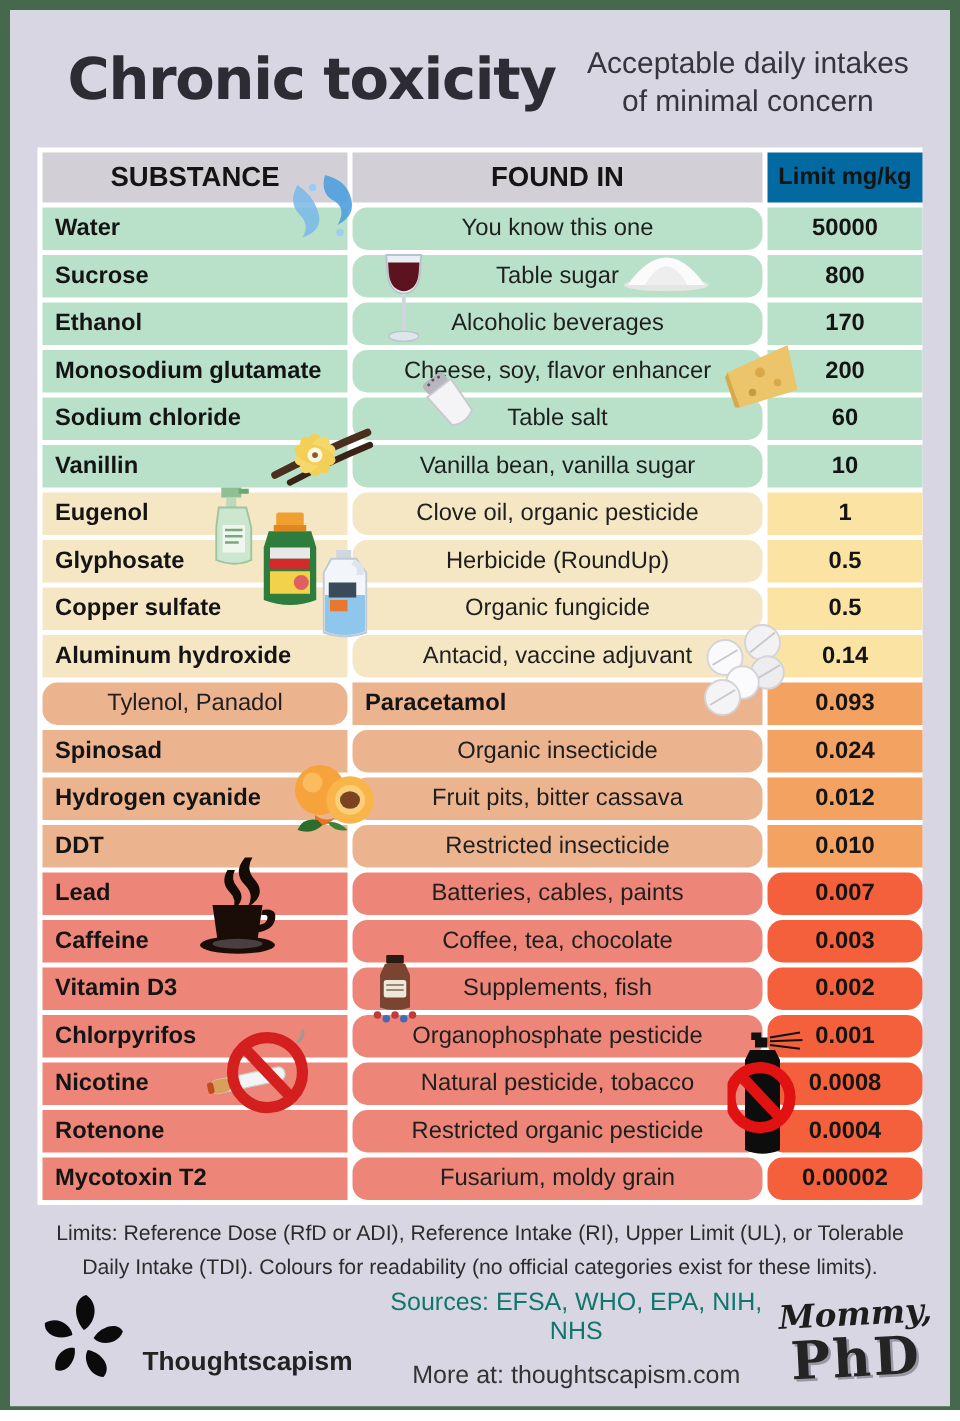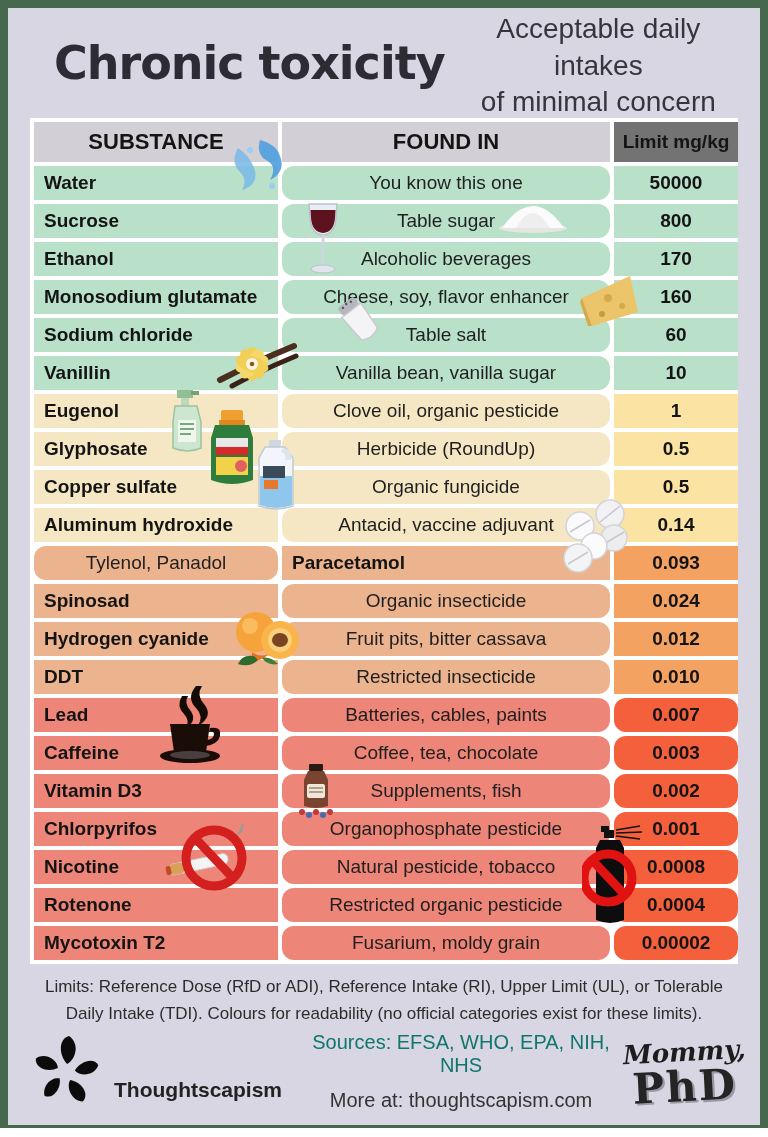--- a/index.html
+++ b/index.html
@@ -5,30 +5,30 @@
   * { margin:0; padding:0; box-sizing:border-box; }
   html,body { width:768px; }
   body { font-family:"Liberation Sans", sans-serif; }
   .frame { width:768px; height:1128px; background:#46684c; padding:8px 8px 12px 8px; }
   .page  { width:752px; height:1117px; background:#d9d6e3; position:relative; overflow:hidden; }
 
   
   .hdr { height:110px; display:flex; align-items:center; }
   .title { font-family:"DejaVu Sans", sans-serif; font-weight:800; font-size:46px;
            letter-spacing:-1px; color:#2d2c34; margin-left:46px; }
-  .subtitle { flex:1; text-align:center; font-size:28px; color:#36353d; line-height:1.3;
+  .subtitle { flex:1; text-align:center; font-size:24px; color:#36353d; line-height:1.3;
               margin:6px 18px 0 10px; font-family:"Liberation Sans", sans-serif; }
 
   
   .table-wrap { position:relative; margin-left:22px; width:708px; }
   .grid { background:#ffffff; padding:4px; display:grid;
           grid-template-columns:244px 328px 124px; grid-template-rows:40px; grid-auto-rows:34px; gap:4px; }
   .cell { display:flex; align-items:center; font-size:19px; color:#141414; }
   .hcell { justify-content:center; font-weight:700; font-size:22px; background:#d2d0d6; }
-  .hcell.hlim { font-size:19px; background:#737373; }
+  .hcell.hlim { font-size:19px; background:#0369a1; }
   .sub { font-weight:700; padding-left:10px; }
   .fin { justify-content:center; color:#1f1f1f;border-radius:12px; }
   .lim { justify-content:center; font-weight:700; }
   .b-green  { background:#b9e1c9; } .b-green-lim  { background:#b9e1c9; }
   .b-yellow { background:#f6e7c4; } .b-yellow-lim { background:#fbe3a3; }
   .b-orange { background:#ecb38f; } .b-orange-lim { background:#f3a262; }
   .b-red    { background:#ed8578; } .b-red-lim    { background:#f4603c;border-radius:12px; }
 
   .icon { position:absolute; z-index:5; pointer-events:none; }
 
@@ -72,21 +72,21 @@
           <div class="cell fin b-green">You know this one</div>
           <div class="cell lim b-green-lim">50000</div>
           <div class="cell sub b-green">Sucrose</div>
           <div class="cell fin b-green">Table sugar</div>
           <div class="cell lim b-green-lim">800</div>
           <div class="cell sub b-green">Ethanol</div>
           <div class="cell fin b-green">Alcoholic beverages</div>
           <div class="cell lim b-green-lim">170</div>
           <div class="cell sub b-green">Monosodium glutamate</div>
           <div class="cell fin b-green">Cheese, soy, flavor enhancer</div>
-          <div class="cell lim b-green-lim">160</div>
+          <div class="cell lim b-green-lim">200</div>
           <div class="cell sub b-green">Sodium chloride</div>
           <div class="cell fin b-green">Table salt</div>
           <div class="cell lim b-green-lim">60</div>
           <div class="cell sub b-green">Vanillin</div>
           <div class="cell fin b-green">Vanilla bean, vanilla sugar</div>
           <div class="cell lim b-green-lim">10</div>
           <div class="cell sub b-yellow">Eugenol</div>
           <div class="cell fin b-yellow">Clove oil, organic pesticide</div>
           <div class="cell lim b-yellow-lim">1</div>
           <div class="cell sub b-yellow">Glyphosate</div>

